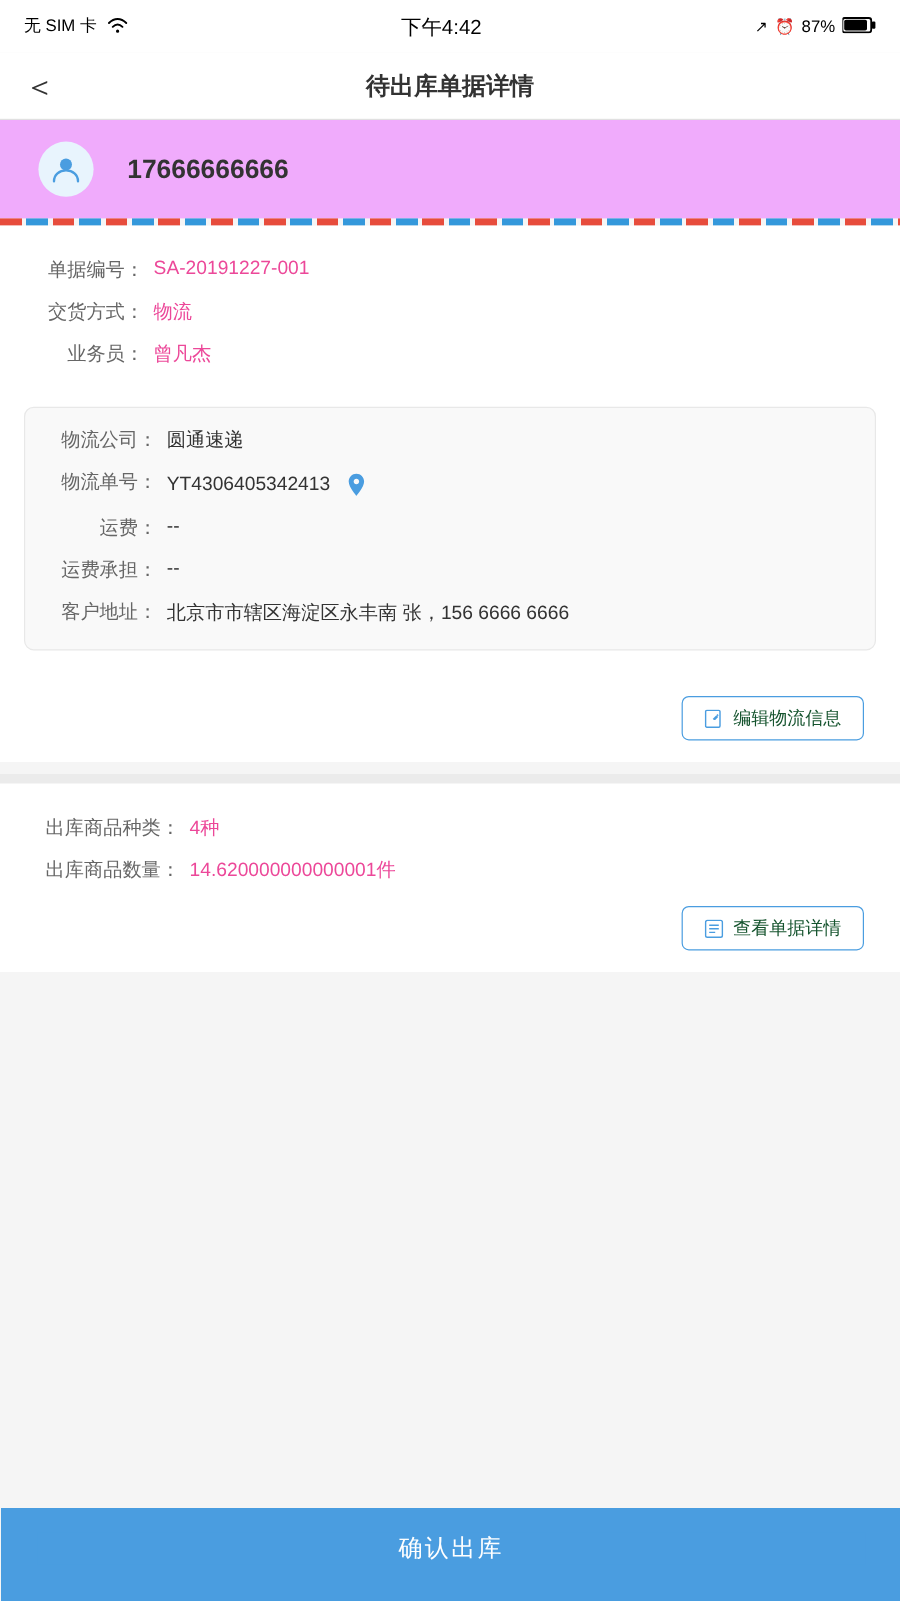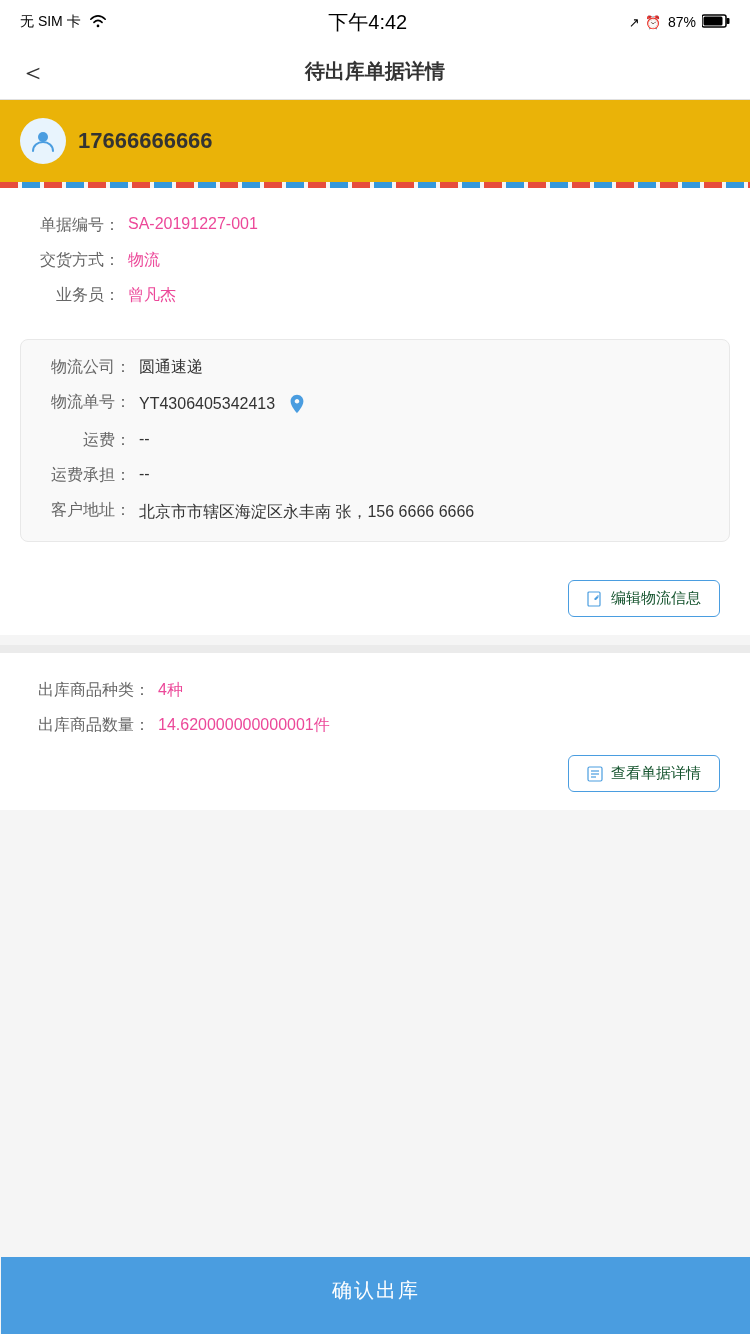--- a/index.html
+++ b/index.html
@@ -18,21 +18,21 @@
       background: #fff;
       height: 44px;
       display: flex;
       align-items: center;
       justify-content: space-between;
       padding: 0 20px;
       font-size: 15px;
       font-weight: 500;
     }
     .status-left { font-size: 14px; color: #000; display: flex; align-items: center; gap: 8px; }
-    .status-center { font-size: 20px; font-weight: 500; color: #000; }
+    .status-center { font-size: 17px; font-weight: 500; color: #000; }
     .status-right { display: flex; align-items: center; gap: 6px; font-size: 14px; color: #000; }
 
     
     .nav-bar {
       background: #fff;
       height: 56px;
       display: flex;
       align-items: center;
       padding: 0 20px;
       border-bottom: 1px solid #e0e0e0;
@@ -49,25 +49,25 @@
       position: absolute;
       left: 50%;
       transform: translateX(-50%);
       font-size: 20px;
       font-weight: 600;
       color: #333;
     }
 
     
     .customer-header {
-      background: #eab308;
-      padding: 18px 20px;
-      display: flex;
-      align-items: center;
-      gap: 12px;
+      background: #f0abfc;
+      padding: 18px 32px;
+      display: flex;
+      align-items: center;
+      gap: 28px;
       border-bottom: none;
     }
     .customer-avatar {
       width: 46px;
       height: 46px;
       border-radius: 50%;
       background: #e8f4fd;
       display: flex;
       align-items: center;
       justify-content: center;

